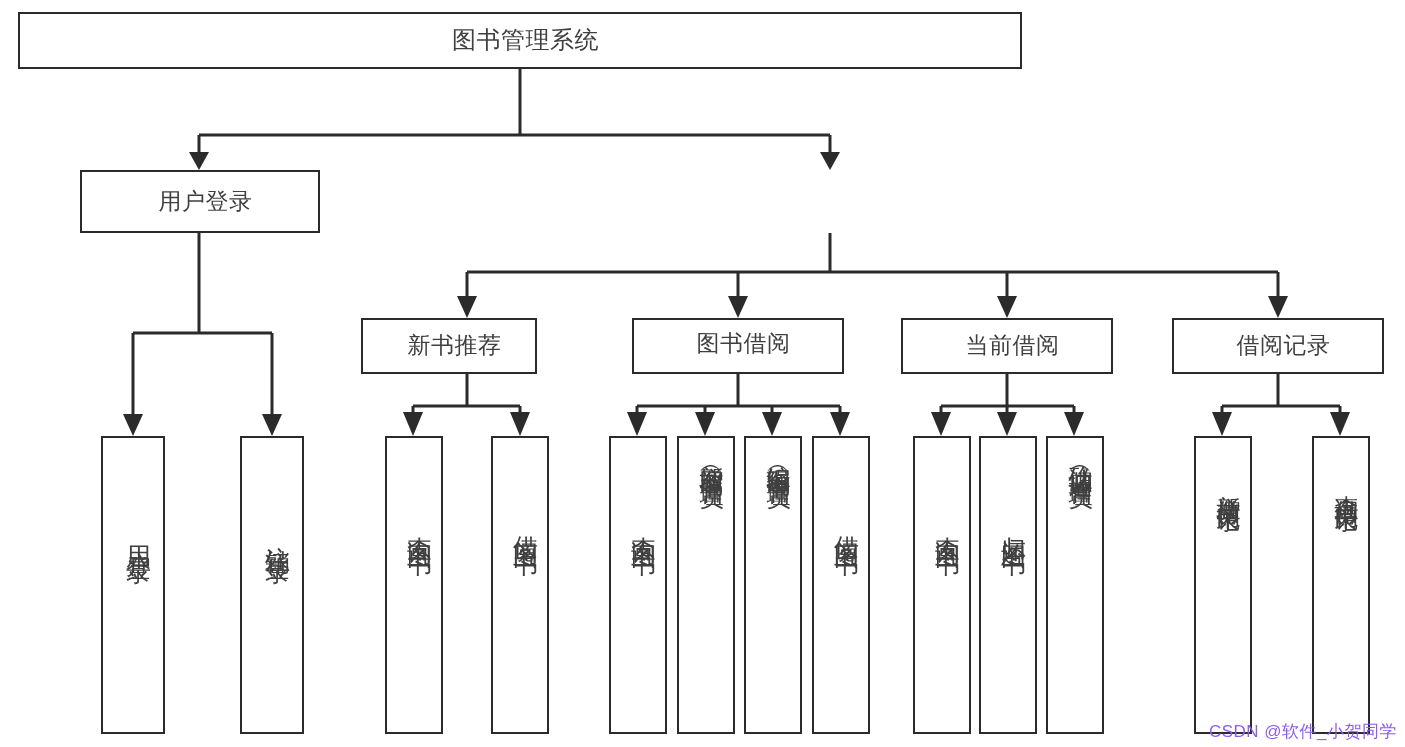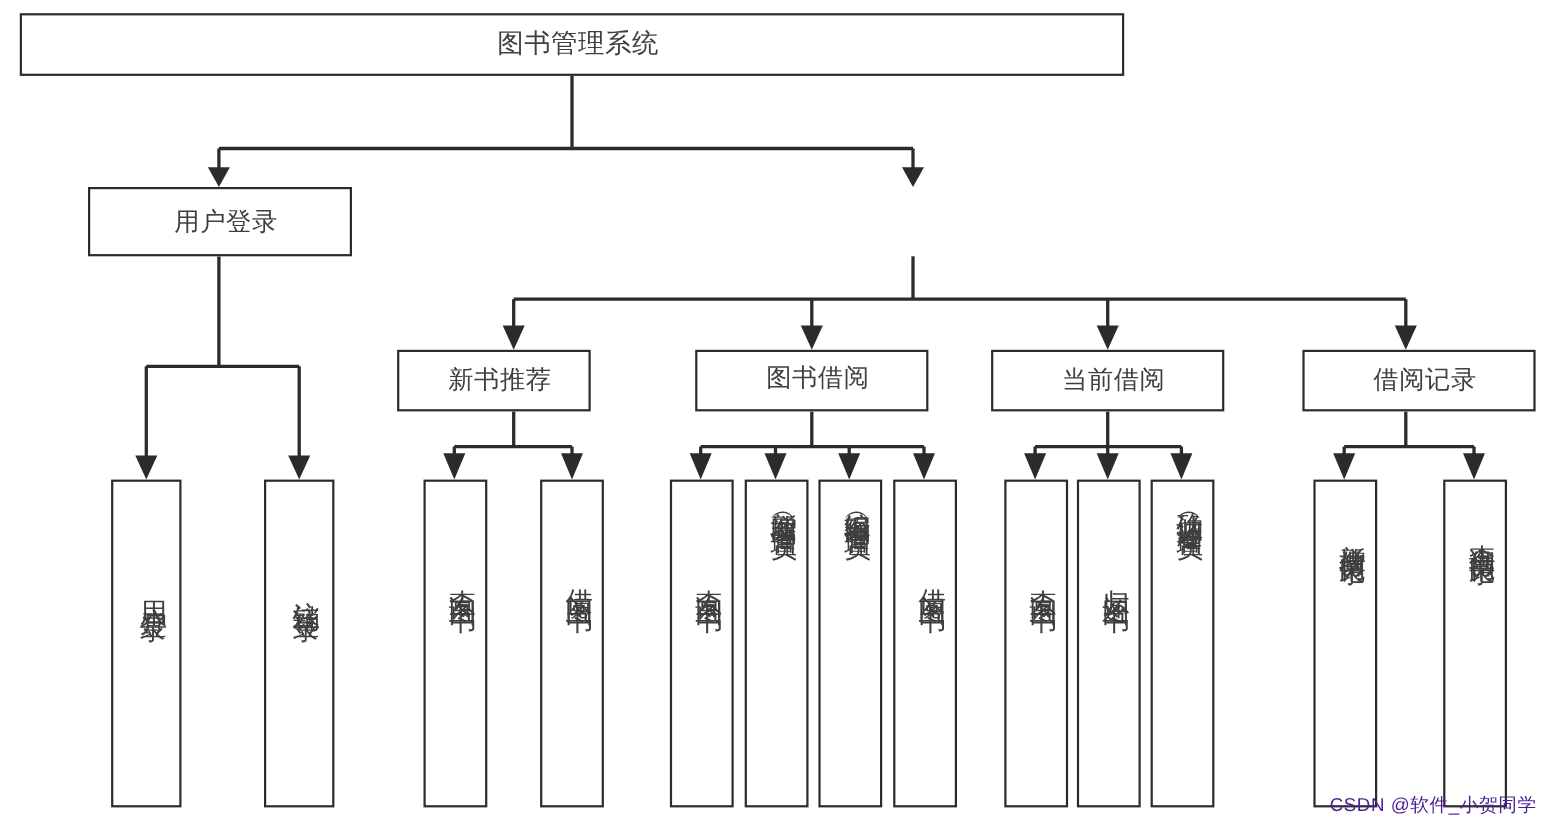--- a/index.html
+++ b/index.html
@@ -46,21 +46,21 @@
     line-height:1.0;
     letter-spacing:5px;
     white-space:nowrap;
   }
   .node.v.tall .lbl{font-size:24px;letter-spacing:3px;}
 
   .watermark{
     position:absolute;
     right:8px;bottom:4px;
     font-size:17px;
-    color:#4c1d95;
+    color:#8b5cf6;
     white-space:nowrap;
     letter-spacing:0.5px;
   }
   svg.wires{position:absolute;left:0;top:0;width:1405px;height:747px;pointer-events:none;}
   svg.wires path,svg.wires line{stroke:#2b2b2b;stroke-width:3;fill:none;}
   svg.wires polygon{fill:#2b2b2b;}
 </style>
 </head>
 <body>
 
@@ -142,21 +142,21 @@
 
   <div class="node h" style="left:361px;top:318px;width:176px;height:56px;">
     <span class="lbl">新书推荐</span>
   </div>
   <div class="node h" style="left:632px;top:318px;width:212px;height:56px;font-family:Liberation Mono, monospace;">
     <span class="lbl">图书借阅</span>
   </div>
   <div class="node h" style="left:901px;top:318px;width:212px;height:56px;">
     <span class="lbl">当前借阅</span>
   </div>
-  <div class="node h" style="left:1172px;top:318px;width:212px;height:56px;margin-left:12px;">
+  <div class="node h" style="left:1172px;top:318px;width:212px;height:56px;">
     <span class="lbl">借阅记录</span>
   </div>
 
   <div class="node v" style="left:101px;top:436px;width:64px;height:298px;padding-top:88px;">
     <span class="lbl">用户登录</span>
   </div>
   <div class="node v" style="left:240px;top:436px;width:64px;height:298px;padding-top:88px;">
     <span class="lbl">注销登录</span>
   </div>
 

